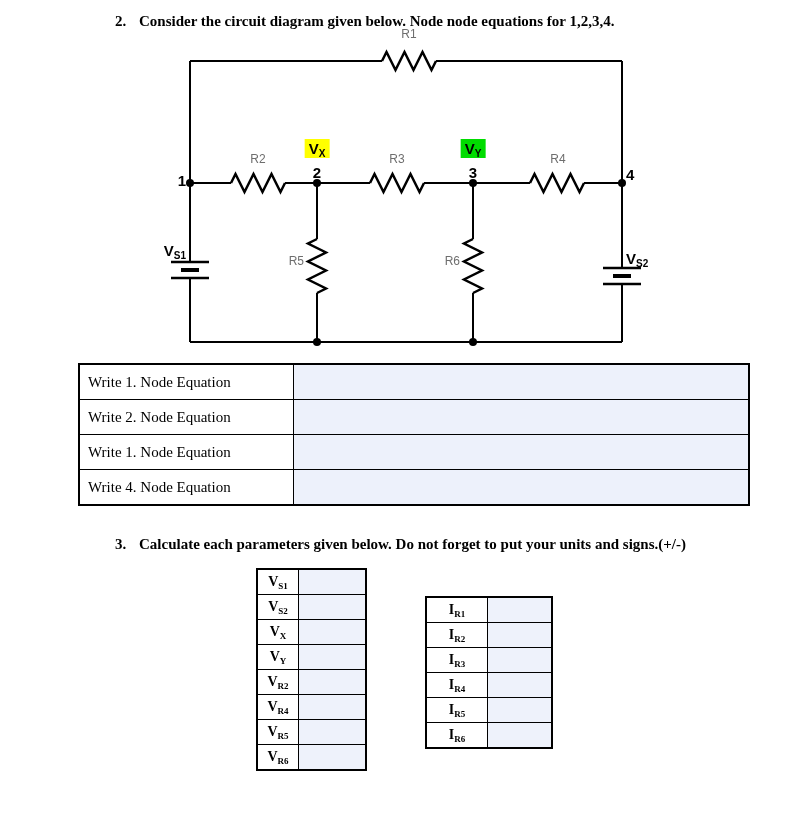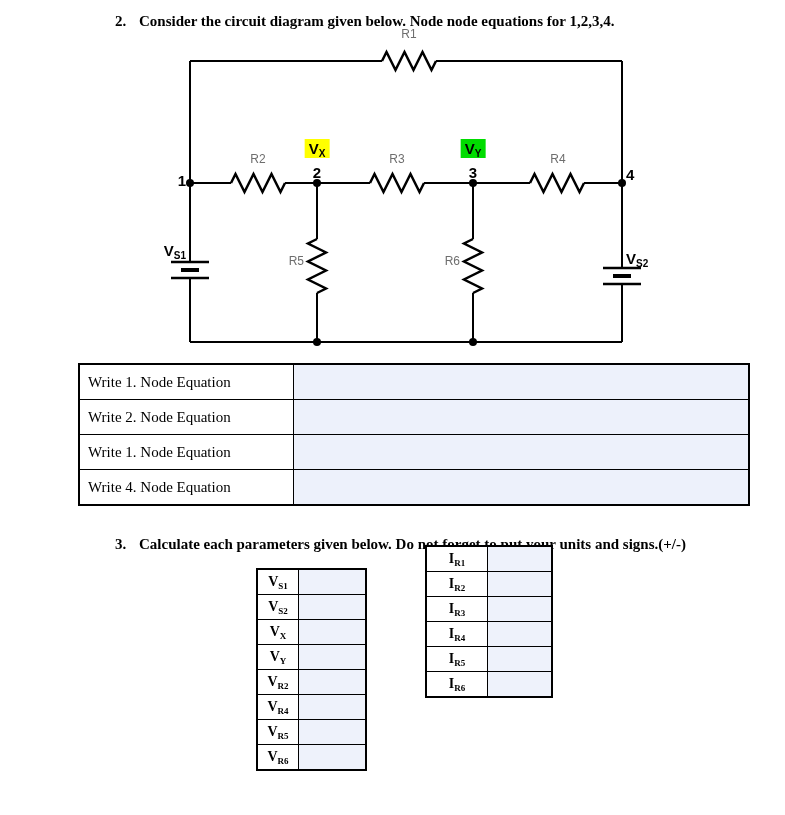--- a/index.html
+++ b/index.html
@@ -30,21 +30,21 @@
   #node-eq-table td.eq-answer{width:452px;background:#edf1fb;}
   
   .ptable{border:2px solid #000;}
   .ptable td{border:1px solid #000;height:22px;}
   .ptable td.p-label{background:#fff;text-align:center;font-weight:bold;font-size:14px;}
   .ptable td.p-value{background:#eef2fb;}
   .ptable td.p-label sub{font-size:9px;vertical-align:baseline;position:relative;top:3px;}
   #voltage-table{left:256px;top:568px;}
   #voltage-table td.p-label{width:38px;}
   #voltage-table td.p-value{width:64px;}
-  #current-table{left:425px;top:545px;}
+  #current-table{left:425px;top:596px;}
   #current-table td.p-label{width:58px;}
   #current-table td.p-value{width:61px;}
 </style>
 </head>
 <body>
 
 <svg id="circuit-svg" viewBox="0 0 785 815" xmlns="http://www.w3.org/2000/svg">
   <g stroke="#000" stroke-width="2" fill="none">
 
     <path d="M190,61 H382"></path>

